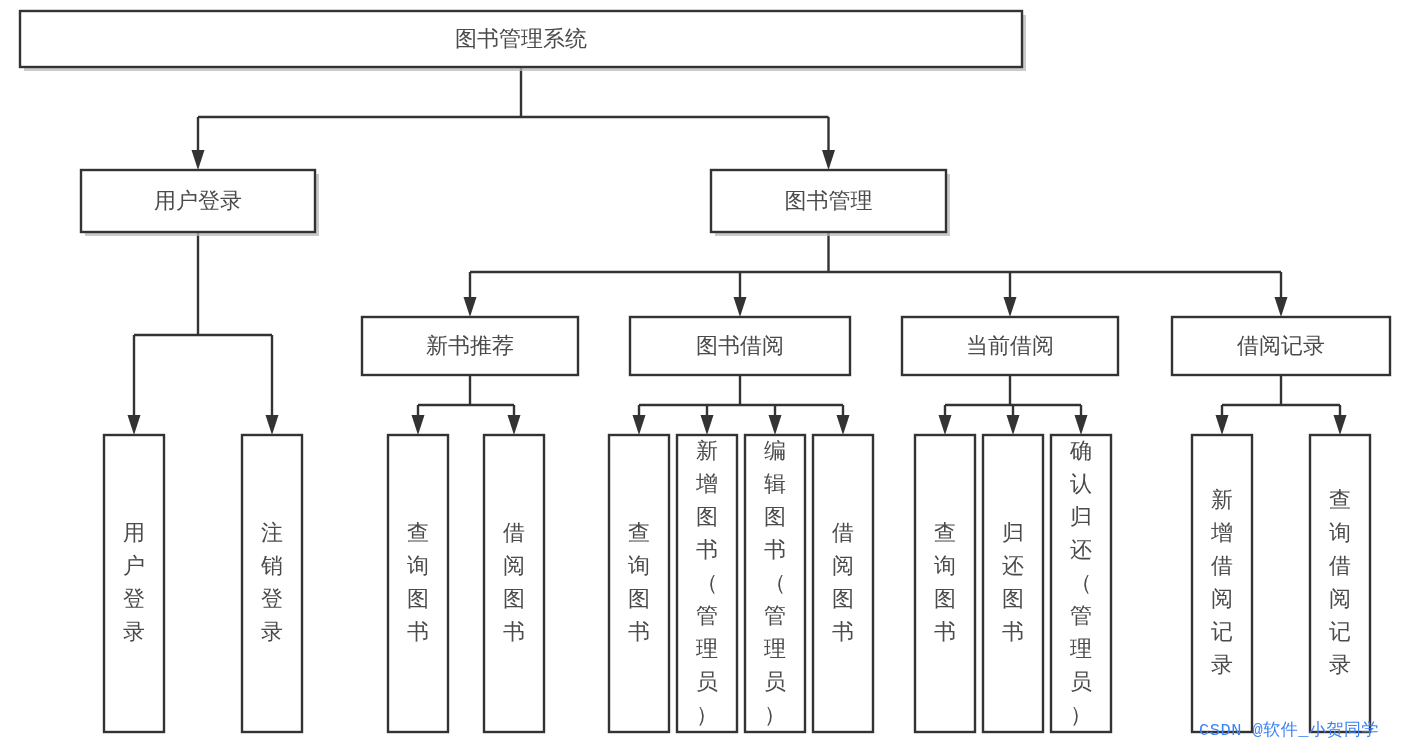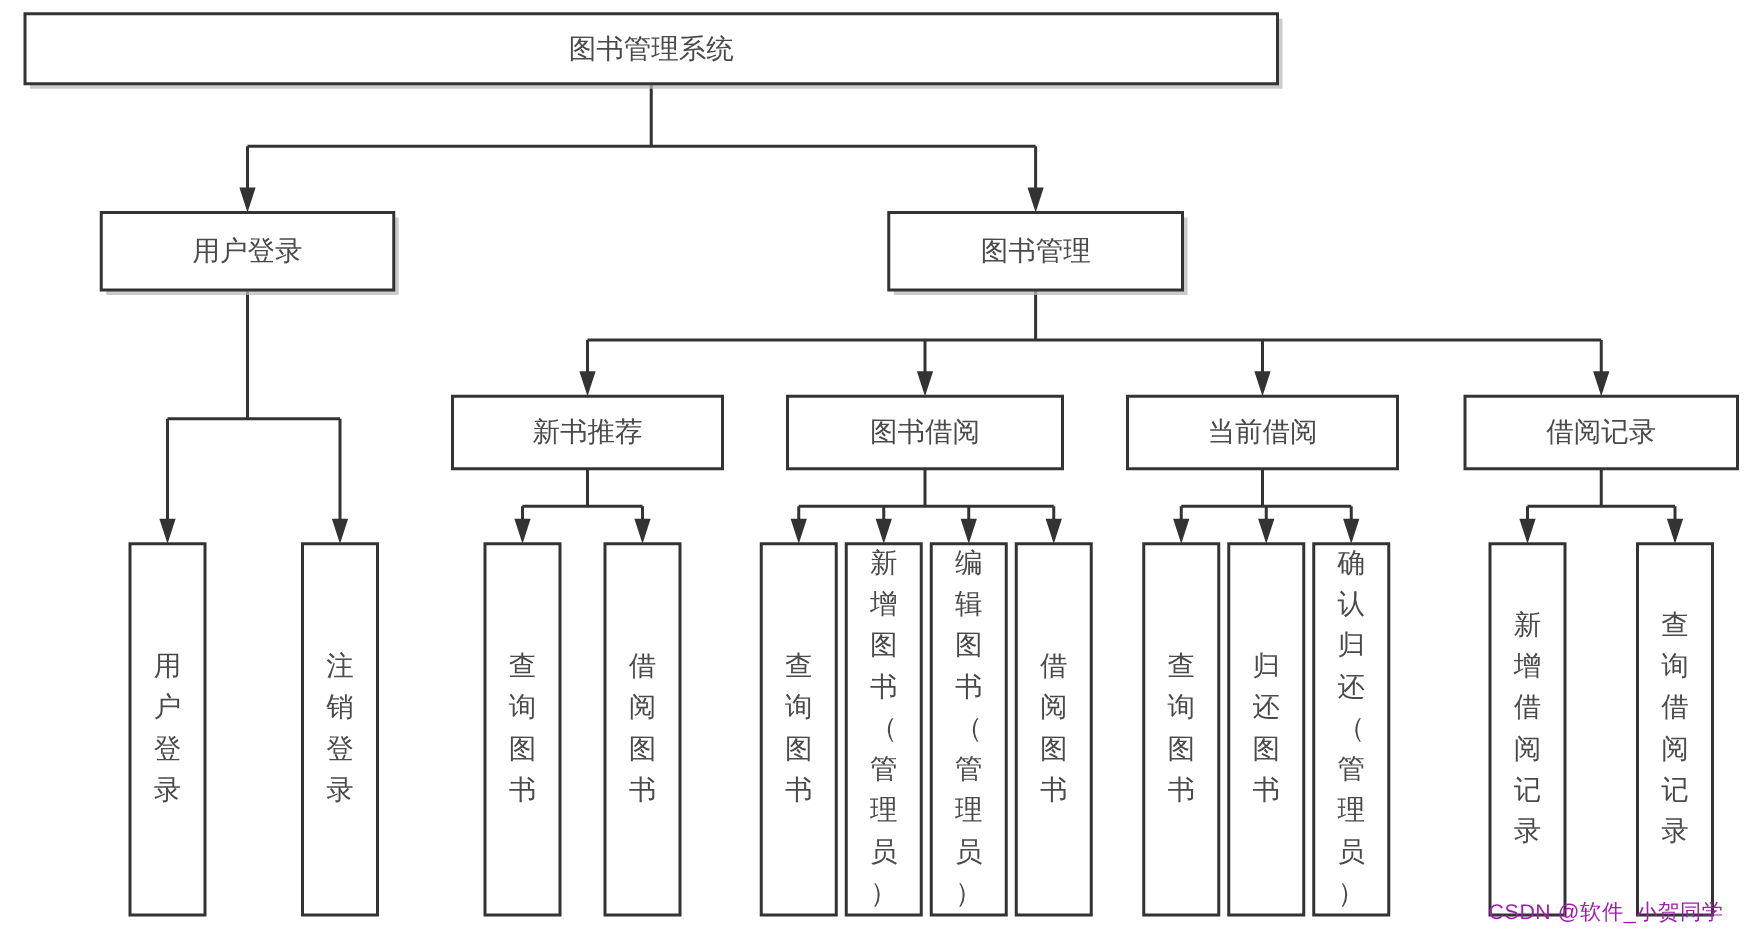--- a/index.html
+++ b/index.html
@@ -51,23 +51,23 @@
     font-family: "DejaVu Sans", "Liberation Sans", sans-serif;
     font-size: 22px;
     text-anchor: middle;
     dominant-baseline: middle;
     white-space: pre;
   }
   .watermark {
     position: absolute;
     right: 8px;
     bottom: 6px;
-    font-family: Liberation Sans, sans-serif;
+    font-family: Liberation Mono, monospace;
     font-size: 17px;
-    color: #a21caf;
+    color: #3b82f6;
     letter-spacing: 0.5px;
     user-select: none;
     white-space: nowrap;
   }
 </style>
 </head>
 <body>
 
 <div id="diagram-root">
   <svg class="diagram" id="diagram-svg" viewBox="0 0 1405 747" xmlns="http://www.w3.org/2000/svg">

